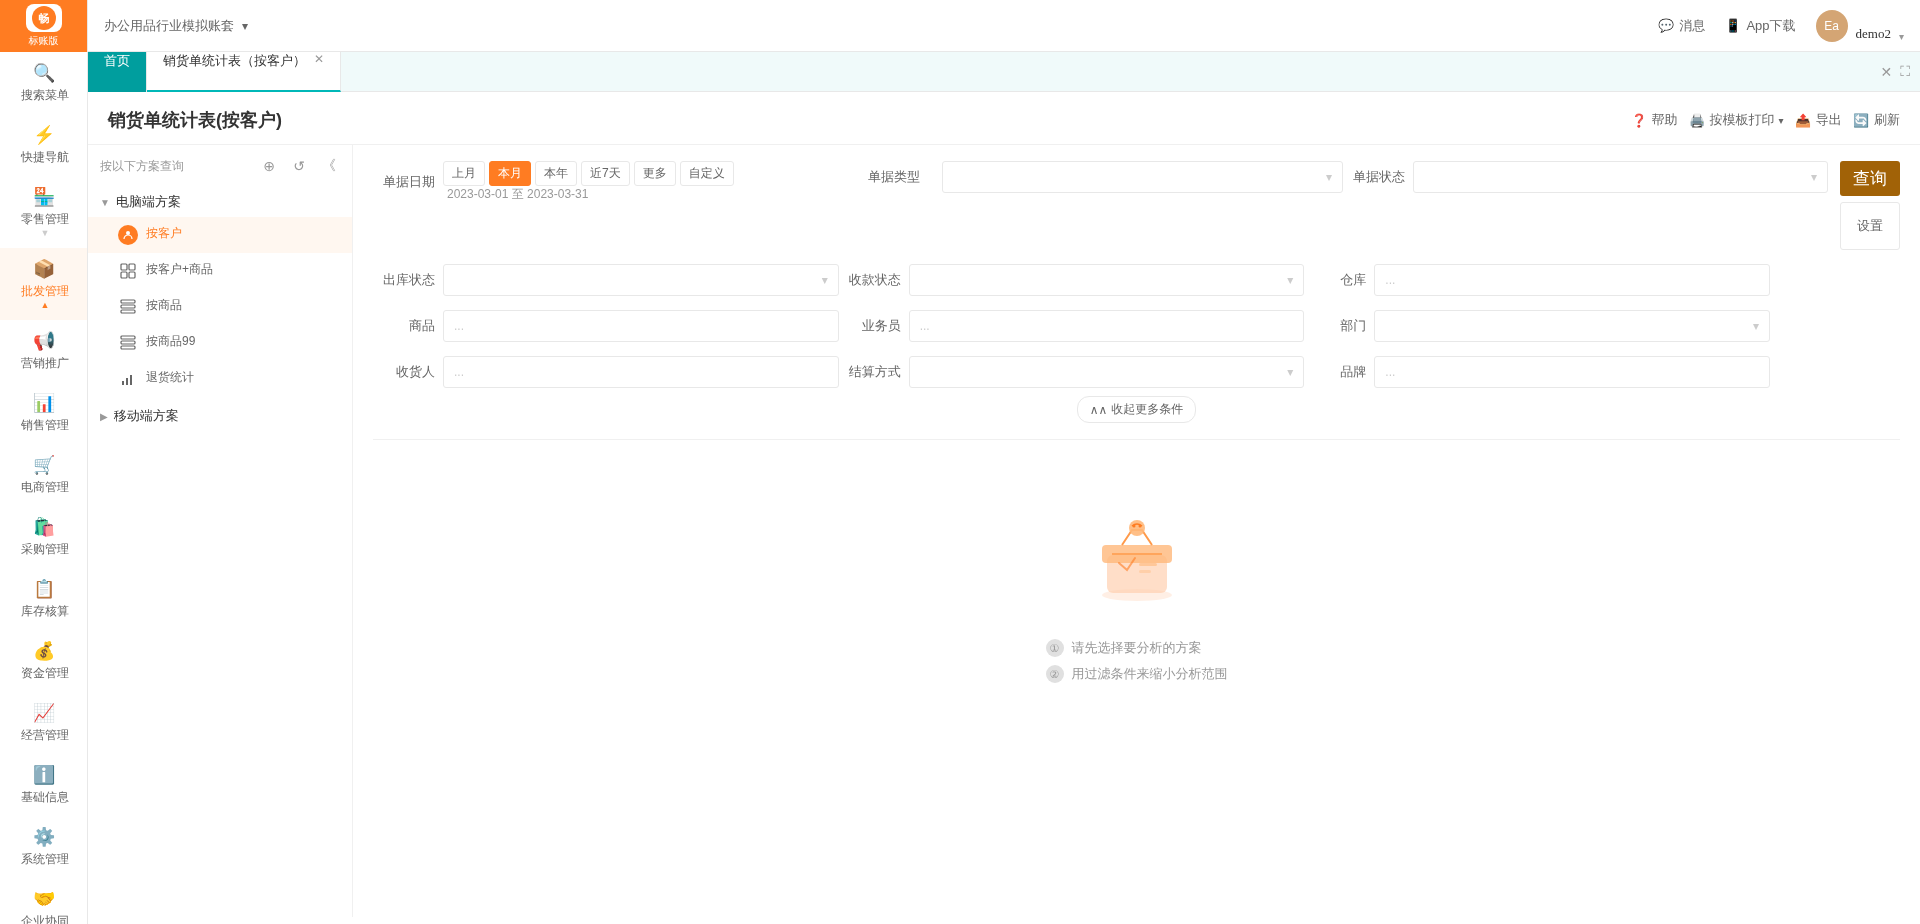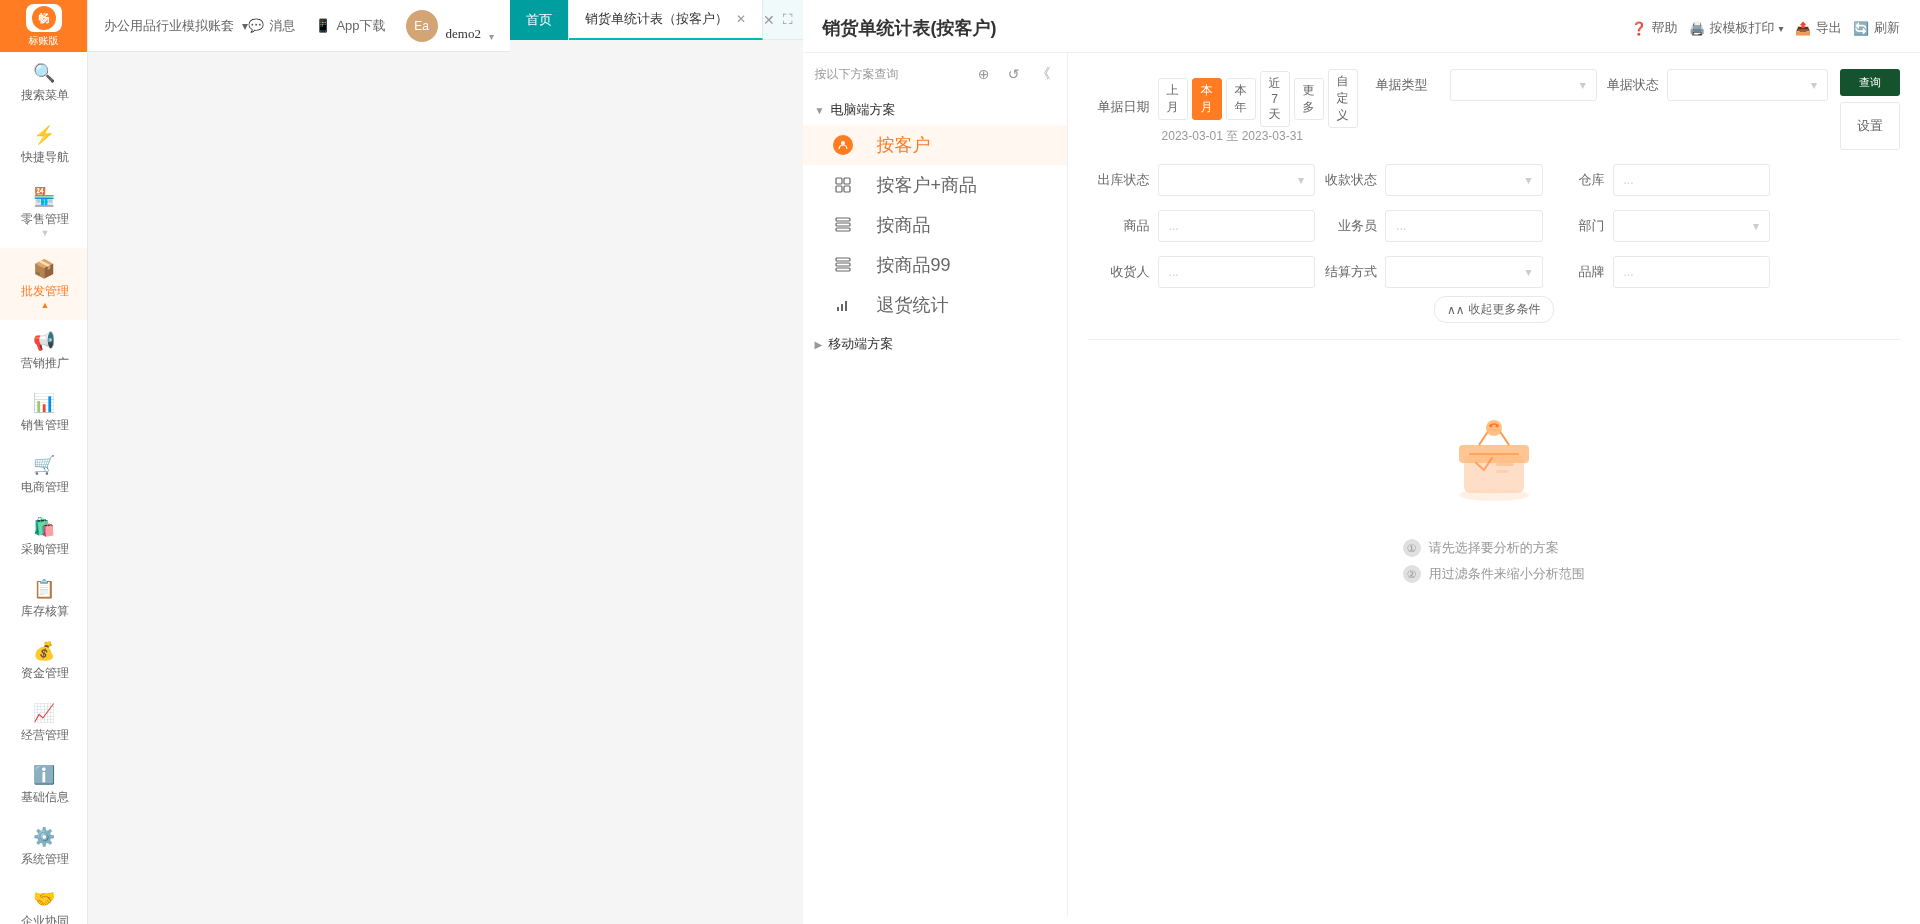--- a/index.html
+++ b/index.html
@@ -11,35 +11,35 @@
     .logo-icon { width: 36px; height: 36px; background: #fff; border-radius: 8px; display: flex; align-items: center; justify-content: center; }
     .logo-icon svg { width: 28px; height: 28px; }
     .logo-text { font-size: 10px; color: #fff; margin-top: 2px; }
 
     .sidebar-nav { width: 100%; display: flex; flex-direction: column; align-items: center; flex: 1; overflow-y: auto; }
     .sidebar-item { width: 100%; display: flex; flex-direction: column; align-items: center; padding: 10px 0; cursor: pointer; font-size: 12px; color: #666; border-left: 3px solid transparent; }
     .sidebar-item.active { color: #ff7c22; background: #fff7f0; }
     .sidebar-item .icon { font-size: 18px; margin-bottom: 3px; }
 
     
-    .main { flex: 1; display: flex; height: 924px; overflow: hidden; }
+    .main { flex: 1; display: flex; flex-direction: column; height: 924px; overflow: hidden; }
 
     
     .top-header { height: 52px; background: #fff; border-bottom: 1px solid #e8e8e8; display: flex; align-items: center; justify-content: space-between; padding: 0 16px; }
     .header-left { display: flex; align-items: center; gap: 8px; }
     .app-title { font-size: 13px; color: #666; }
     .header-dropdown { font-size: 12px; color: #666; cursor: pointer; }
     .header-right { display: flex; align-items: center; gap: 20px; }
     .header-action { display: flex; align-items: center; gap: 5px; color: #666; font-size: 13px; cursor: pointer; }
     .user-avatar { width: 32px; height: 32px; border-radius: 50%; background: #d4a574; display: flex; align-items: center; justify-content: center; color: #fff; font-size: 12px; overflow: hidden; }
     .user-name { font-size: 13px; color: #333; cursor: pointer; font-family: Liberation Serif, serif; }
 
     
     .tab-bar { height: 40px; background: #f0fafa; display: flex; align-items: center; padding: 0 0; border-bottom: 1px solid #e8e8e8; }
-    .tab-item { height: 40px; display: flex; align-items: center; padding: 0 16px; font-size: 13px; cursor: pointer; color: #666; border-right: 1px solid #e8e8e8; background: #e8f4f4; }
+    .tab-item { height: 40px; display: flex; padding: 0 16px; font-size: 13px; cursor: pointer; color: #666; border-right: 1px solid #e8e8e8; background: #e8f4f4; }
     .tab-item.active { background: #fff; color: #333; border-bottom: 2px solid #00b8b8; }
     .tab-home { background: #009e9e; color: #fff; }
     .tab-close { margin-left: 8px; font-size: 12px; color: #999; cursor: pointer; }
 
     
     .page-content { flex: 1; overflow: auto; background: #fff; }
 
     
     .page-header { display: flex; align-items: center; justify-content: space-between; padding: 16px 20px 12px 20px; border-bottom: 1px solid #f0f0f0; }
     .page-title { font-size: 18px; font-weight: bold; color: #333; }
@@ -52,21 +52,21 @@
     
     .scheme-panel { width: 265px; border-right: 1px solid #f0f0f0; background: #fff; padding: 0; }
     .scheme-header { display: flex; align-items: center; justify-content: space-between; padding: 10px 12px; font-size: 13px; color: #666; }
     .scheme-header-title { font-size: 12px; color: #999; }
     .scheme-header-icons { display: flex; align-items: center; gap: 8px; }
     .scheme-icon { width: 22px; height: 22px; display: flex; align-items: center; justify-content: center; cursor: pointer; color: #999; font-size: 14px; }
 
     .scheme-group { margin: 0; }
     .scheme-group-title { display: flex; align-items: center; gap: 6px; padding: 6px 12px; font-size: 13px; color: #333; cursor: pointer; }
     .scheme-group-title .arrow { font-size: 10px; color: #999; }
-    .scheme-item { display: flex; align-items: center; gap: 24px; padding: 8px 12px 8px 30px; font-size: 18px; color: #666; cursor: pointer; }
+    .scheme-item { display: flex; gap: 8px; padding: 8px 12px 8px 30px; font-size: 12px; color: #666; cursor: pointer; }
     .scheme-item.active { color: #ff7c22; background: #fff7f0; }
     .scheme-item .item-icon { width: 20px; height: 20px; border-radius: 50%; background: #ff7c22; display: flex; align-items: center; justify-content: center; color: #fff; font-size: 11px; }
     .scheme-item .item-icon-sq { width: 20px; height: 20px; display: flex; align-items: center; justify-content: center; color: #666; font-size: 13px; }
 
     
     .filter-area { flex: 1; padding: 16px 20px; background: #fff; overflow: auto; }
     .filter-label { width: 70px; color: #666; font-size: 13px; flex-shrink: 0; text-align: right; padding-right: 8px; }
 
     
     .date-btn-group { display: flex; align-items: center; gap: 4px; margin-right: 8px; }
@@ -83,21 +83,21 @@
     .collapse-btn { display: flex; align-items: center; gap: 4px; font-size: 12px; color: #666; cursor: pointer; border: 1px solid #e8e8e8; border-radius: 12px; padding: 4px 12px; background: #fff; }
 
     
     .empty-state { display: flex; flex-direction: column; align-items: center; justify-content: center; padding: 60px 0; }
     .empty-box-svg { width: 120px; height: 120px; }
     .empty-tips { margin-top: 16px; }
     .empty-tip-item { display: flex; align-items: center; gap: 8px; font-size: 13px; color: #999; margin-bottom: 8px; }
     .tip-num { width: 18px; height: 18px; border-radius: 50%; background: #e0e0e0; display: flex; align-items: center; justify-content: center; font-size: 11px; color: #999; flex-shrink: 0; }
 
     
-    .query-btn { background: #14532d; color: #fff; border: none; border-radius: 3px; padding: 6px 4px; font-size: 11px; cursor: pointer; }
+    .query-btn { background: #a16207; color: #fff; border: none; border-radius: 3px; padding: 6px 4px; font-size: 17px; cursor: pointer; }
     .setting-btn { background: #fff; color: #666; border: 1px solid #e8e8e8; border-radius: 3px; padding: 14px 16px; font-size: 13px; cursor: pointer; }
     .btn-col { display: flex; flex-direction: column; gap: 6px; padding-left: 12px; flex-shrink: 0; }
 
     .scheme-mobile-group { margin-top: 4px; }
     .scheme-mobile-title { display: flex; align-items: center; gap: 6px; padding: 6px 12px; font-size: 13px; color: #333; cursor: pointer; }
 
     
     ::-webkit-scrollbar { width: 6px; height: 6px; }
     ::-webkit-scrollbar-thumb { background: #ddd; border-radius: 3px; }
 

